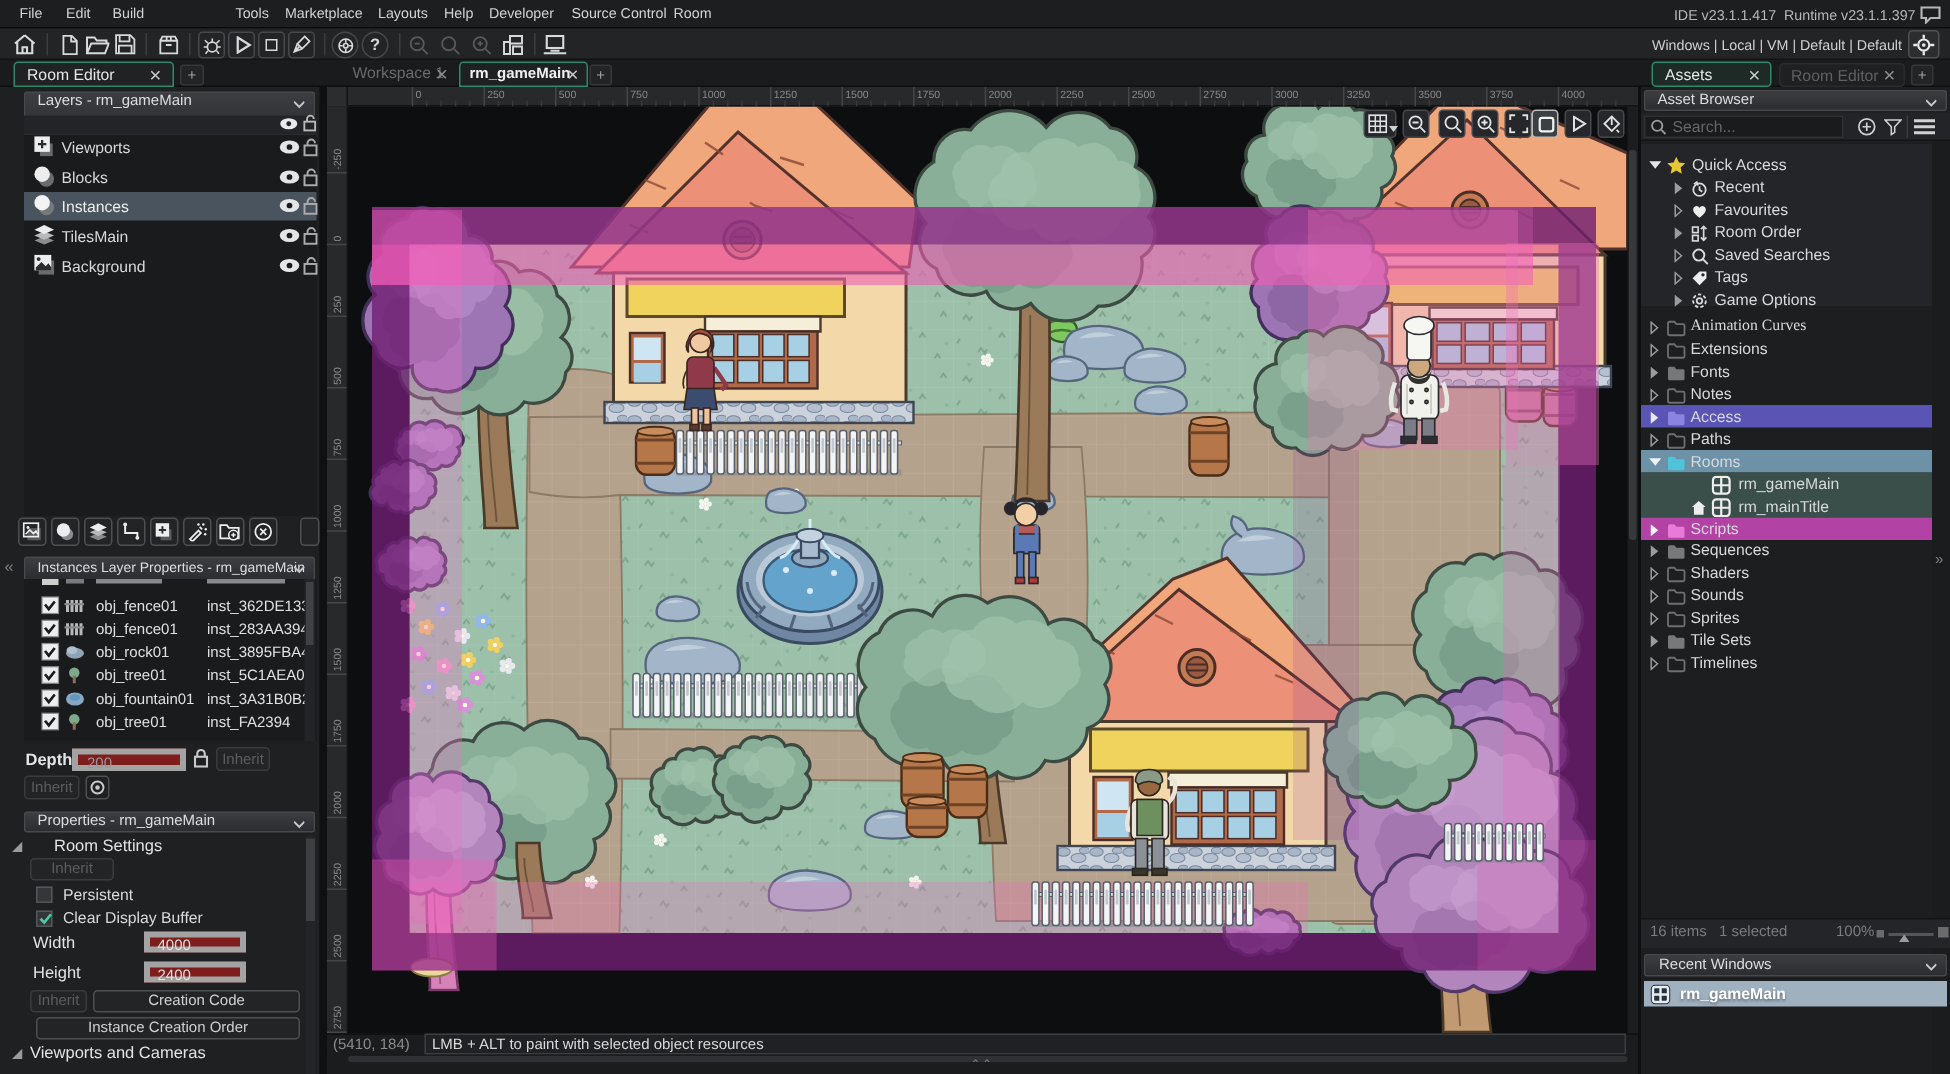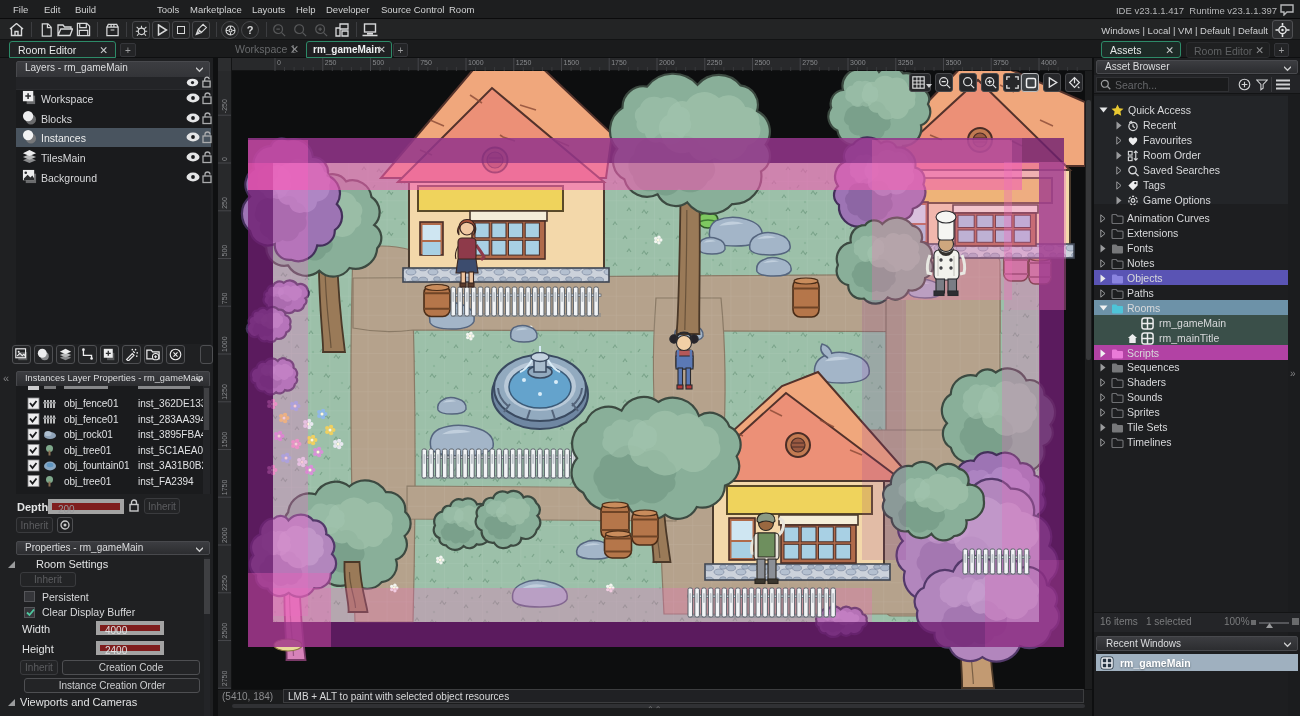--- a/index.html
+++ b/index.html
@@ -136,21 +136,21 @@
         <path d="M3 5.5 V3.5 a2.5 2.5 0 0 1 5 0" fill="none" stroke="#b8b9ba" stroke-width="1.4"></path>
       </svg>
 <div class="abs" style="left:16px;top:89px;width:195px;height:255px;background:#1a1b1d;border-top:1px solid #2a2b2e;"></div>
 <div class="abs" style="left:16px;top:128px;width:195px;height:19px;background:#49545f;"></div>
 <div id="layerrows">
 <svg class="abs" style="left:22px;top:90px;" width="15" height="15" viewBox="0 0 16 16">
           <rect x="5" y="6" width="9" height="9" fill="#6a6b6d"></rect>
           <rect x="1" y="1" width="11" height="11" fill="#ededee"></rect>
           <path d="M6.5 3.5 v6 M3.5 6.5 h6" stroke="#2a2b2d" stroke-width="1.6"></path>
         </svg>
-<span class="abs row-txt" style="left:41px;top:93px;">Workspace</span>
+<span class="abs row-txt" style="left:41px;top:93px;">Viewports</span>
 <svg class="abs" style="left:22px;top:110px;" width="15" height="15" viewBox="0 0 16 16">
           <circle cx="9.5" cy="10" r="5.5" fill="#6a6b6d"></circle>
           <circle cx="6.5" cy="6.5" r="5.5" fill="#ededee"></circle>
         </svg>
 <span class="abs row-txt" style="left:41px;top:113px;">Blocks</span>
 <svg class="abs" style="left:22px;top:129px;" width="15" height="15" viewBox="0 0 16 16">
           <circle cx="9.5" cy="10" r="5.5" fill="#77787a"></circle>
           <circle cx="6.5" cy="6.5" r="5.5" fill="#f2f3f4"></circle>
         </svg>
 <span class="abs" style="left:41px;top:132px;color:#eceded;font-size:10.5px;">Instances</span>
@@ -1624,21 +1624,21 @@
         <circle cx="6" cy="6" r="2" fill="none" stroke="#d8d9db" stroke-width="1.3"></circle>
         <circle cx="6" cy="6" r="4.6" fill="none" stroke="#d8d9db" stroke-width="1.3" stroke-dasharray="2.4 1.6"></circle>
       </svg>
 <span class="abs row-txt" style="left:1143px;top:194px;">Game Options</span>
 <svg class="abs" style="left:1100px;top:214px;" width="6" height="9" viewBox="0 0 6 9">
         <path d="M0.8 0.8 L5 4.5 L0.8 8.2z" fill="none" stroke="#9a9b9d" stroke-width="1"></path>
       </svg>
 <svg class="abs" style="left:1111px;top:212px;" width="13" height="13" viewBox="0 0 12 13">
         <path d="M0.5 3.5 a1,1 0 0 1 1,-1 h3.2 l1.4 1.6 h4.4 a1,1 0 0 1 1,1 v5.4 a1,1 0 0 1 -1,1 h-9 a1,1 0 0 1 -1,-1 z" fill="none" stroke="#6e6f72" stroke-width="1.2"></path>
       </svg>
-<span class="abs row-txt" style="left:1127px;top:212px;">Animation Curves</span>
+<span class="abs row-txt" style="left:1127px;top:212px;font-family:Liberation Serif, serif;">Animation Curves</span>
 <svg class="abs" style="left:1100px;top:229px;" width="6" height="9" viewBox="0 0 6 9">
         <path d="M0.8 0.8 L5 4.5 L0.8 8.2z" fill="none" stroke="#9a9b9d" stroke-width="1"></path>
       </svg>
 <svg class="abs" style="left:1111px;top:227px;" width="13" height="13" viewBox="0 0 12 13">
         <path d="M0.5 3.5 a1,1 0 0 1 1,-1 h3.2 l1.4 1.6 h4.4 a1,1 0 0 1 1,1 v5.4 a1,1 0 0 1 -1,1 h-9 a1,1 0 0 1 -1,-1 z" fill="none" stroke="#6e6f72" stroke-width="1.2"></path>
       </svg>
 <span class="abs row-txt" style="left:1127px;top:227px;">Extensions</span>
 <svg class="abs" style="left:1100px;top:244px;" width="6" height="9" viewBox="0 0 6 9">
         <path d="M0.5 0.5 L5.5 4.5 L0.5 8.5z" fill="#9a9b9d"></path>
       </svg>
@@ -1653,21 +1653,21 @@
         <path d="M0.5 3.5 a1,1 0 0 1 1,-1 h3.2 l1.4 1.6 h4.4 a1,1 0 0 1 1,1 v5.4 a1,1 0 0 1 -1,1 h-9 a1,1 0 0 1 -1,-1 z" fill="none" stroke="#6e6f72" stroke-width="1.2"></path>
       </svg>
 <span class="abs row-txt" style="left:1127px;top:257px;">Notes</span>
 <div class="abs" style="left:1094px;top:270px;width:194px;height:15px;background:#5a54b4;"></div>
 <svg class="abs" style="left:1100px;top:274px;" width="6" height="9" viewBox="0 0 6 9">
         <path d="M0.5 0.5 L5.5 4.5 L0.5 8.5z" fill="#e8e9ea"></path>
       </svg>
 <svg class="abs" style="left:1111px;top:272px;" width="13" height="13" viewBox="0 0 12 13">
         <path d="M0.5 3.5 a1,1 0 0 1 1,-1 h3.2 l1.4 1.6 h4.4 a1,1 0 0 1 1,1 v5.4 a1,1 0 0 1 -1,1 h-9 a1,1 0 0 1 -1,-1 z" fill="#8a84e0"></path>
       </svg>
-<span class="abs row-txt" style="left:1127px;top:272px;">Objects</span>
+<span class="abs row-txt" style="left:1127px;top:272px;">Access</span>
 <svg class="abs" style="left:1100px;top:289px;" width="6" height="9" viewBox="0 0 6 9">
         <path d="M0.8 0.8 L5 4.5 L0.8 8.2z" fill="none" stroke="#9a9b9d" stroke-width="1"></path>
       </svg>
 <svg class="abs" style="left:1111px;top:287px;" width="13" height="13" viewBox="0 0 12 13">
         <path d="M0.5 3.5 a1,1 0 0 1 1,-1 h3.2 l1.4 1.6 h4.4 a1,1 0 0 1 1,1 v5.4 a1,1 0 0 1 -1,1 h-9 a1,1 0 0 1 -1,-1 z" fill="none" stroke="#6e6f72" stroke-width="1.2"></path>
       </svg>
 <span class="abs row-txt" style="left:1127px;top:287px;">Paths</span>
 <div class="abs" style="left:1094px;top:300px;width:194px;height:15px;background:#6d92a8;"></div>
 <svg class="abs" style="left:1099px;top:305px;" width="9" height="6" viewBox="0 0 9 6">
         <path d="M0.5 0.5 L4.5 5.5 L8.5 0.5z" fill="#f0f1f2"></path>

